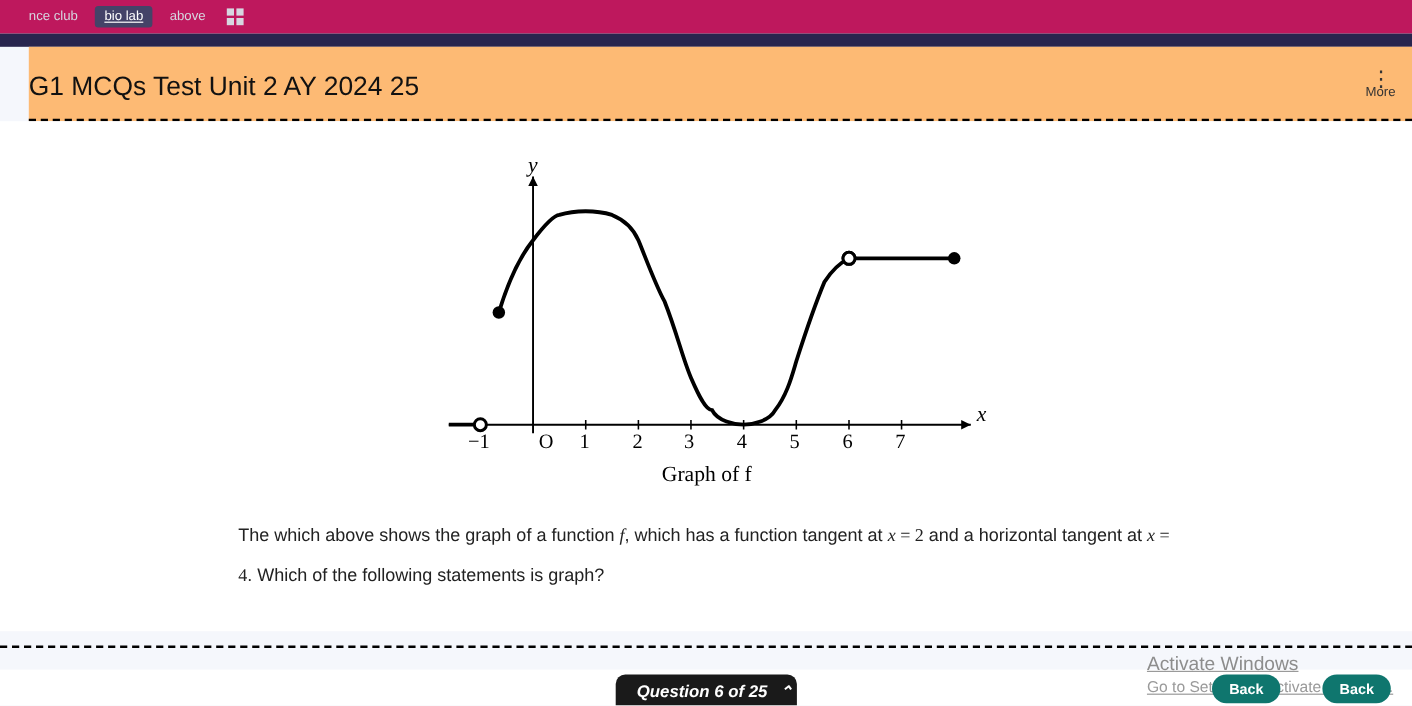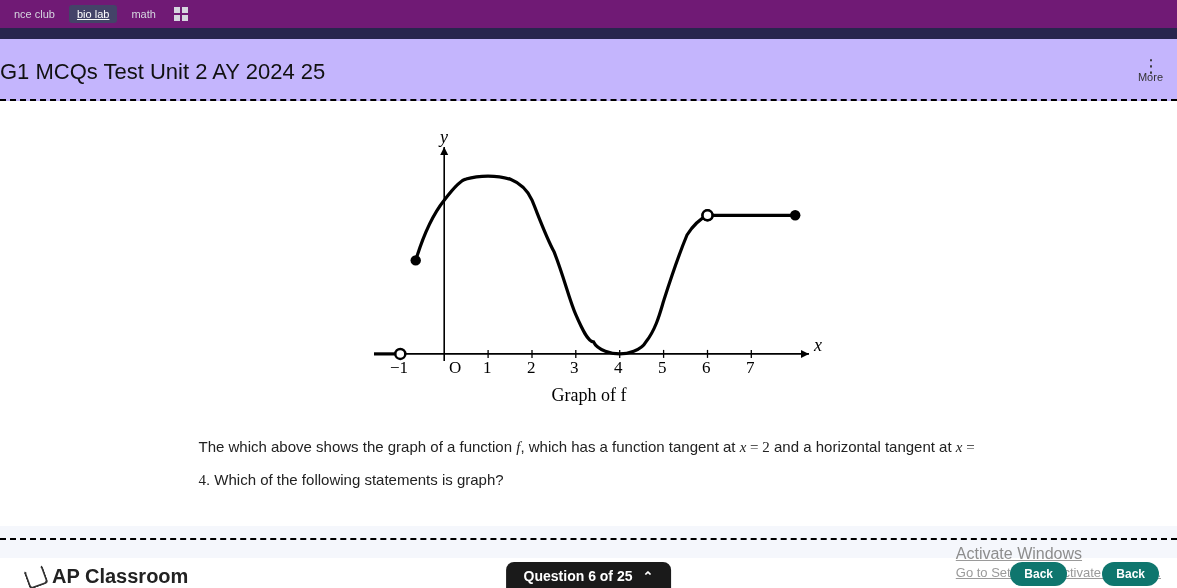--- a/index.html
+++ b/index.html
@@ -5,25 +5,25 @@
   * { box-sizing: border-box; margin: 0; padding: 0; }
   body {
     font-family: Arial, Helvetica, sans-serif;
     background: #f5f7fc;
     width: 1177px;
     height: 588px;
     overflow: hidden;
     position: relative;
   }
   .topbar {
-    background: #701a75;
+    background: #be185d;
     height: 28px;
     display: flex;
     align-items: center;
-    padding: 0 6px;
+    padding: 0 16px;
     gap: 6px;
   }
   .tab {
     color: #d6d6e0;
     font-size: 11px;
     padding: 3px 8px;
     border-radius: 3px;
     cursor: pointer;
   }
   .tab.active {
@@ -41,26 +41,27 @@
   }
   .grid-icon span {
     background: #d6d6e0;
     width: 6px; height: 6px;
   }
   .topbar2 {
     background: #28254e;
     height: 11px;
   }
   .header {
-    background: #c4b5fd;
+    background: #fdba74;
     padding: 20px 12px 14px 0;
     display: flex;
     justify-content: space-between;
     align-items: center;
     border-bottom: 2px dashed #000;
+    margin-left: 24px;
   }
   .header h1 {
     font-size: 22px;
     font-weight: 500;
     color: #111;
   }
   .more {
     text-align: center;
     font-size: 11px;
     color: #333;
@@ -127,26 +128,27 @@
   }
   .q-pill {
     position: absolute;
     left: 50%;
     transform: translateX(-50%);
     bottom: 0;
     background: #1a1a1a;
     color: #fff;
     font-size: 14px;
     font-weight: 600;
-    padding: 6px 18px 4px 18px;
+    padding: 6px 4px 4px 18px;
     border-radius: 8px 8px 0 0;
     display: flex;
     align-items: center;
     gap: 10px;
     cursor: pointer;
+    font-style: italic;
   }
   .chev {
     font-size: 13px;
   }
   .watermark {
     position: absolute;
     right: 16px;
     bottom: 6px;
     text-align: left;
     color: #9a9a9a;
@@ -168,21 +170,21 @@
   }
   .nav-back { right: 110px; }
   .nav-next { right: 18px; }
 </style>
 </head>
 <body>
 
 <div class="topbar">
   <div class="tab">nce club</div>
   <div class="tab active">bio lab</div>
-  <div class="tab">math</div>
+  <div class="tab">above</div>
   <div class="grid-icon">
     <span></span>
       <span></span>
       <span></span>
       <span></span>
   </div>
 </div>
 <div class="topbar2"></div>
 
 <div class="header">
@@ -273,24 +275,20 @@
 
   <div class="question">
     <span>The which above shows the graph of a function </span><span class="mathvar">f</span><span>, which has a function tangent at </span><span class="mathvar">x</span><span class="matheq"> = 2</span><span> and a horizontal tangent at </span><span class="mathvar">x</span><span class="matheq"> = 4</span><span>. Which of the following statements is graph?</span>
   </div>
 
 </div>
 
 <div class="footer-sep"></div>
 
 <div class="footer">
-  <div class="brand">
-    <span class="brand-icon"></span>
-    <span>AP Classroom</span>
-  </div>
   <div class="q-pill">
     <span>Question 6 of 25</span>
     <span class="chev">⌃</span>
   </div>
   <div class="watermark">
     <div class="line1">Activate Windows</div>
     <div>Go to Settings to activate Windows.</div>
   </div>
   <div class="nav-btn nav-back">Back</div>
   <div class="nav-btn nav-next">Back</div>

